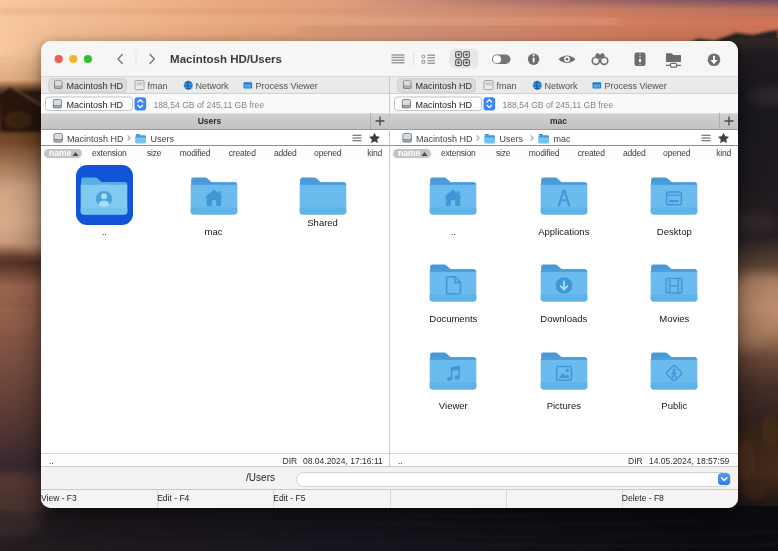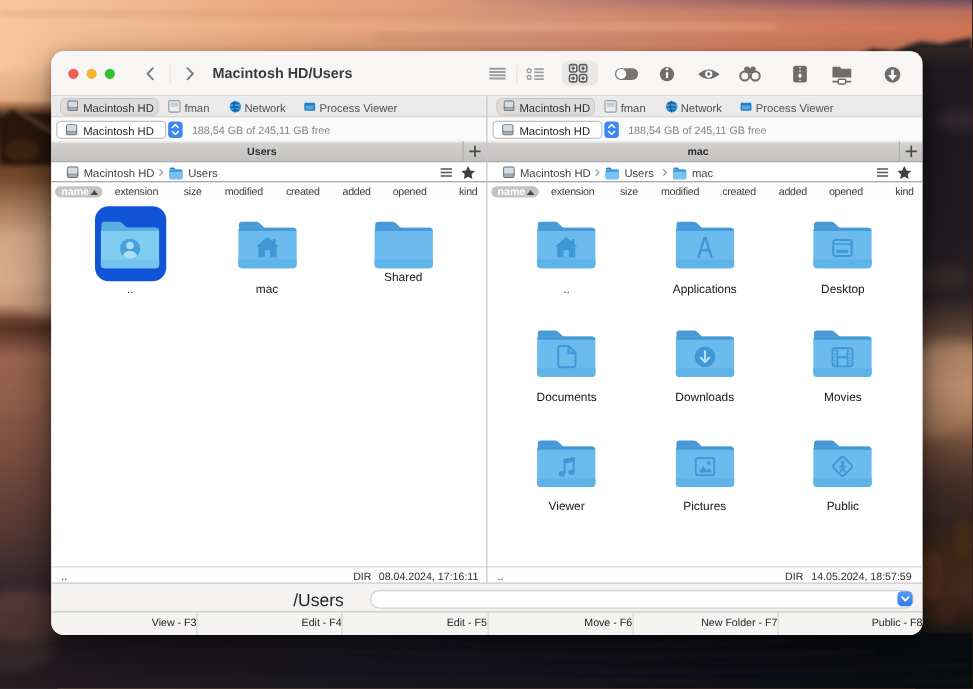--- a/index.html
+++ b/index.html
@@ -13,21 +13,21 @@
 .phead{left:0;top:72px;width:697px;height:17px;background:linear-gradient(#d1d0cf,#c3c2c1);border-top:1px solid #e2e1e0;border-bottom:1px solid #9c9b9a}
 .path{left:0;top:89px;width:697px;height:16px;background:#fff;border-bottom:1px solid #8f8f8f}
 .chead{left:0;top:105px;width:697px;height:15px;background:#fdfdfd}
 .files{left:0;top:120px;width:697px;height:292px;background:#fff}
 .status{left:0;top:412px;width:697px;height:13px;background:#fdfdfd;border-top:1px solid #d9d8d7}
 .cmd{left:0;top:425px;width:697px;height:23px;background:#f4f3f2;border-top:1px solid #cccbca}
 .fn{left:0;top:448px;width:697px;height:19px;background:#f5f4f3;border-top:1px solid #c8c7c6}
 .vdiv{position:absolute;width:1px;background:#c9c8c7}
 .lbl{position:absolute;font-size:9.5px;color:#161616;text-align:center;white-space:nowrap}
 .hdr{position:absolute;font-size:8.5px;font-weight:normal;color:#3c3c3c;transform:translateX(-50%);letter-spacing:-0.2px}
-.fnb{position:absolute;top:0;height:19px;line-height:18px;text-align:right;font-size:8.5px;color:#222}
+.fnb{position:absolute;top:0;height:19px;line-height:18px;text-align:left;font-size:8.5px;color:#222}
 </style></head><body>
 <svg id="bg" width="778" height="551" viewBox="0 0 778 551">
 <defs>
 <linearGradient id="sky" x1="0" y1="0" x2="778" y2="70" gradientUnits="userSpaceOnUse">
  <stop offset="0" stop-color="#f8c79e"></stop>
         <stop offset="0.3" stop-color="#e9a87c"></stop>
  <stop offset="0.55" stop-color="#d8957a"></stop>
         <stop offset="0.8" stop-color="#d57f60"></stop>
  <stop offset="1" stop-color="#cf7354"></stop>
       </linearGradient>
@@ -499,32 +499,30 @@
     <div class="lbl" style="left:578.3px;top:359.3px;width:110px;color:#161616">Public</div>
 <div class="abs" style="left:0;top:412px;width:697px;height:13px;font-size:8.5px;color:#2e2e2e">
       <div style="position:absolute;left:8px;top:2.5px">..</div>
       <div style="position:absolute;left:241.5px;top:2.5px">DIR</div>
       <div style="position:absolute;right:354px;top:2.5px;left:262px;text-align:left">08.04.2024, 17:16:11</div>
       <div style="position:absolute;left:357px;top:2.5px">..</div>
       <div style="position:absolute;left:587px;top:2.5px">DIR</div>
       <div style="position:absolute;left:608px;top:2.5px">14.05.2024, 18:57:59</div>
     </div>
 <div class="abs" style="left:0;top:425px;width:697px;height:23px">
-      <div style="position:absolute;left:160px;top:6px;width:74px;text-align:right;font-size:14px;color:#222">/Users</div>
+      <div style="position:absolute;left:160px;top:6px;width:74px;text-align:right;font-size:10px;color:#222">/Users</div>
       <div style="position:absolute;left:255px;top:5.5px;width:435px;height:15px;background:#fff;border:1px solid #d2d1d0;border-radius:7.5px"></div>
       <div style="position:absolute;left:676.5px;top:7px;width:12.5px;height:11.5px;border-radius:3.5px;background:linear-gradient(#5798f8,#2f7bf4)"></div>
       <svg style="position:absolute;left:676.5px;top:7px" width="12.5" height="11.5">
         <path d="M3.6 4.7 L6.25 7.4 L8.9 4.7" fill="none" stroke="#fff" stroke-width="1.5" stroke-linecap="round" stroke-linejoin="round"></path>
       </svg>
     </div>
 <div class="abs" style="left:0;top:448px;width:697px;height:19px">
       <div class="fnb" style="left:0.0px;width:116.2px">View - F3</div>
       <div style="position:absolute;left:116.2px;top:1px;width:1px;height:18px;background:#d8d7d6"></div>
       <div class="fnb" style="left:116.2px;width:116.2px">Edit - F4</div>
       <div style="position:absolute;left:232.3px;top:1px;width:1px;height:18px;background:#d8d7d6"></div>
       <div class="fnb" style="left:232.3px;width:116.2px">Edit - F5</div>
       <div style="position:absolute;left:348.5px;top:1px;width:1px;height:18px;background:#d8d7d6"></div>
-      <div class="fnb" style="left:348.5px;width:116.2px">Move - F6</div>
       <div style="position:absolute;left:464.7px;top:1px;width:1px;height:18px;background:#d8d7d6"></div>
-      <div class="fnb" style="left:464.7px;width:116.2px">New Folder - F7</div>
       <div style="position:absolute;left:580.8px;top:1px;width:1px;height:18px;background:#d8d7d6"></div>
-      <div class="fnb" style="left:580.8px;width:116.2px">Public - F8</div>
+      <div class="fnb" style="left:580.8px;width:116.2px">Delete - F8</div>
     </div>
 </div>
 </body></html>

